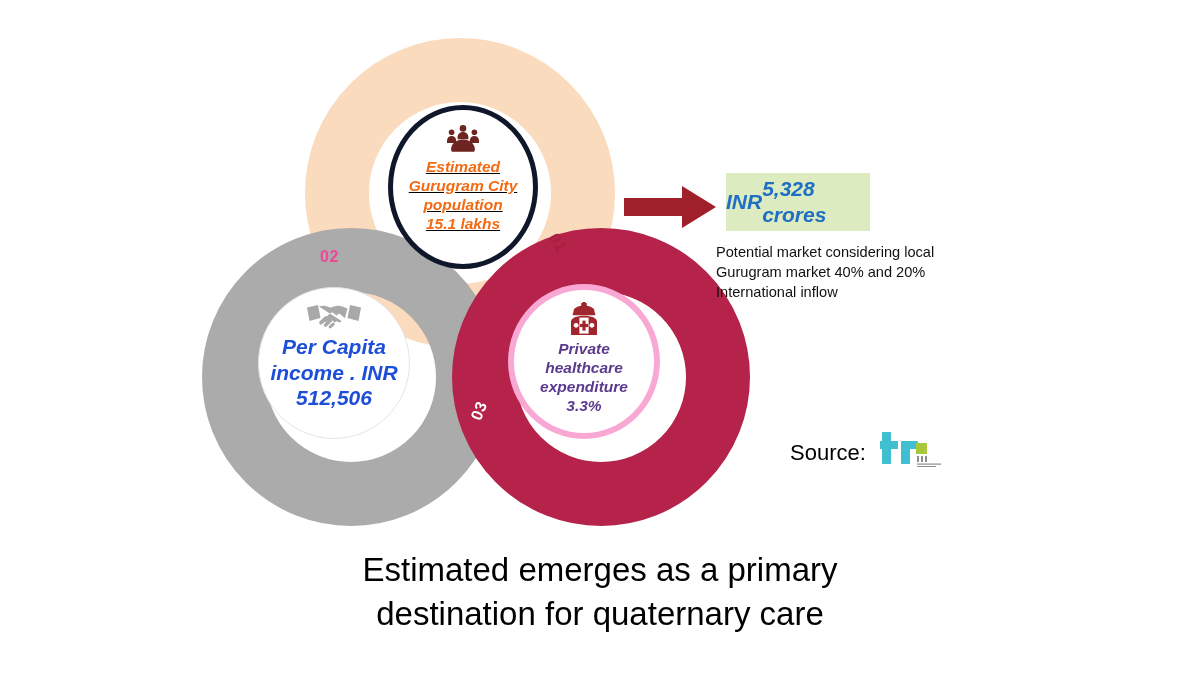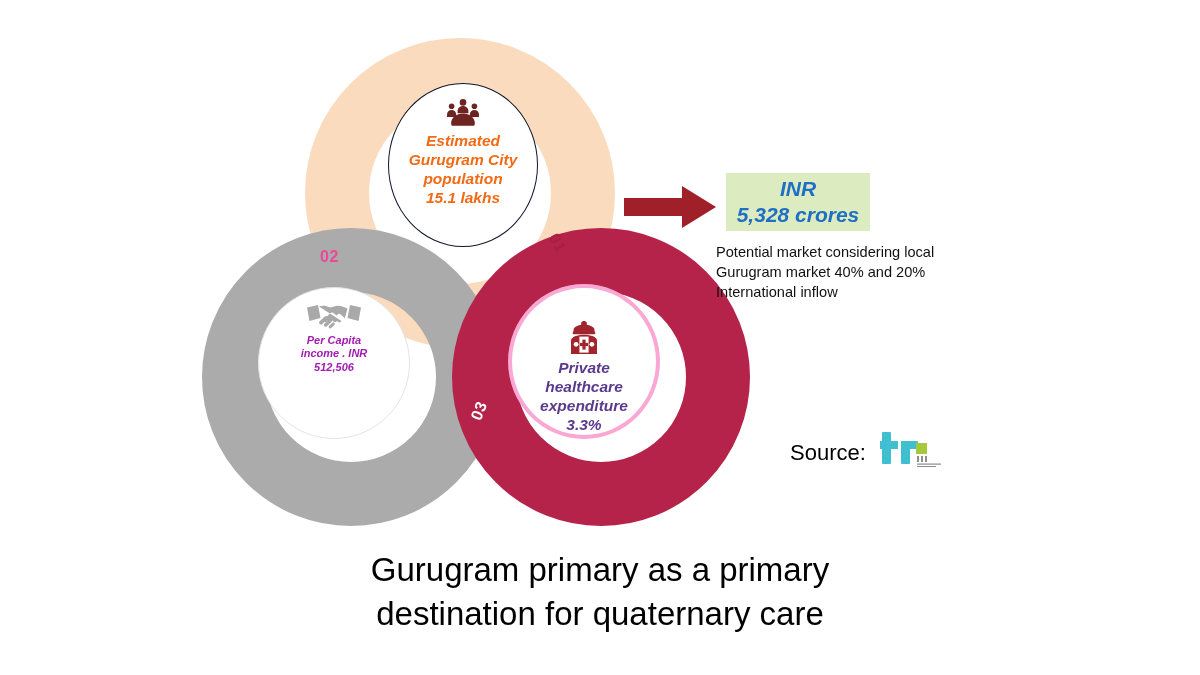--- a/index.html
+++ b/index.html
@@ -56,49 +56,49 @@
     background: #ffffff;
     box-sizing: border-box;
     display: flex;
     flex-direction: column;
     align-items: center;
     justify-content: flex-start;
     text-align: center;
     z-index: 6;
   }
   .disc-1 {
-    left: 388px; top: 83px;
+    left: 388px; top: 105px;
     width: 150px; height: 164px;
     padding-top: 14px;
-    border: 1px solid #0f172a;
+    border: 5px solid #0f172a;
+    text-decoration: underline;
   }
   .disc-2 {
     left: 258px; top: 287px;
     width: 152px; height: 152px;
     padding-top: 12px;
     border: 1px solid #e4e4e4;
   }
   .disc-3 {
     left: 508px; top: 284px;
     width: 152px; height: 155px;
     padding-top: 12px;
-    border: 4px solid #f9a8d4;
-    justify-content: flex-end;
+    border: 6px solid #f9a8d4;
   }
 
   .disc .icon { line-height: 0; margin-bottom: 4px; }
 
   .disc-text {
     font-weight: bold;
     font-style: italic;
     line-height: 1.22;
     white-space: pre-line;
   }
   .disc-1 .disc-text { color: #F26B14; font-size: 15.5px; }
-  .disc-2 .disc-text { color: #a21caf; font-size: 11px; font-style: italic; }
+  .disc-2 .disc-text { color: #1d4ed8; font-size: 21px; font-style: italic; }
   .disc-3 .disc-text { color: #5B3A8E; font-size: 15.5px; }
 
   
   .step-num {
     position: absolute;
     font-weight: bold;
     font-size: 16px;
     letter-spacing: .5px;
     z-index: 5;
   }
@@ -113,21 +113,21 @@
     width: 92px; height: 42px;
     z-index: 8;
   }
   .callout-box {
     position: absolute;
     left: 726px; top: 173px;
     width: 144px; height: 58px;
     background: #DCEBC0;
     z-index: 8;
     display: flex;
-    flex-direction: column;
+    flex-direction: row;
     align-items: center;
     justify-content: center;
   }
   .callout-line {
     color: #1F6FC4;
     font-weight: bold;
     font-style: italic;
     font-size: 21px;
     line-height: 1.24;
   }
@@ -274,14 +274,14 @@
         <rect x="37" y="24" width="2" height="6"></rect>
         <rect x="41" y="24" width="2" height="6"></rect>
         <rect x="45" y="24" width="2" height="6"></rect>
         <rect x="37" y="31.5" width="24" height="1.2"></rect>
         <rect x="37" y="34" width="19" height="1"></rect>
       </g>
     </svg>
   </span>
 </div>
 
-<div class="headline">Gurugram primary as a primary
+<div class="headline">Estimated emerges as a primary
 destination for quaternary care</div>
 
 </body></html>

